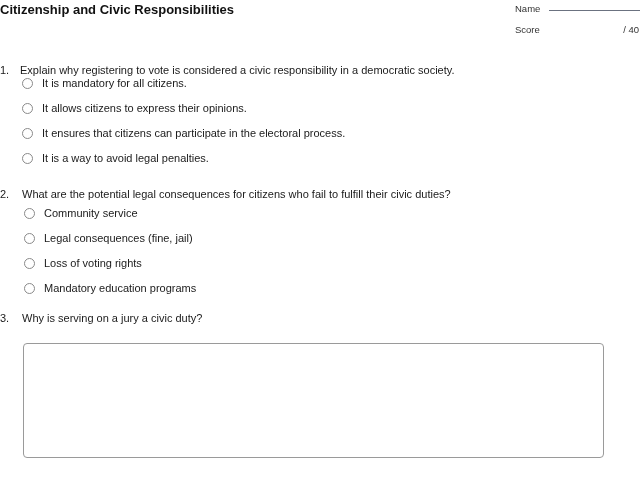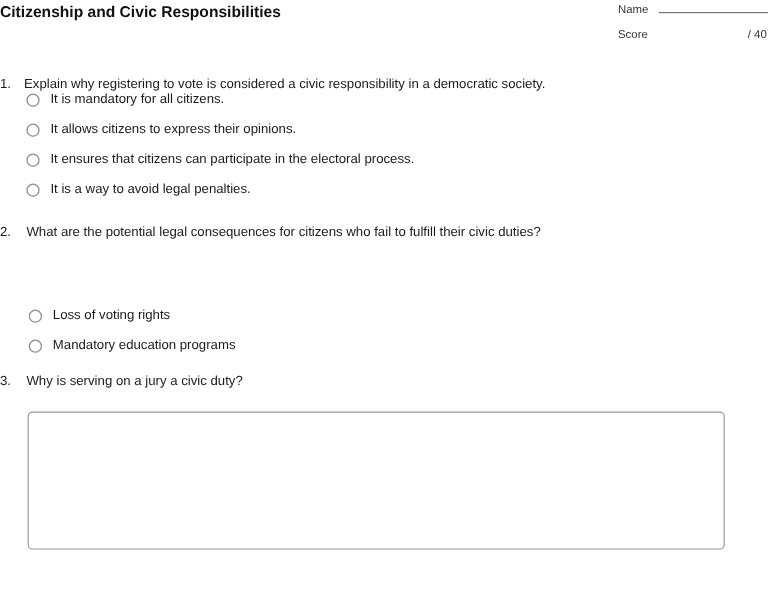--- a/index.html
+++ b/index.html
@@ -76,20 +76,28 @@
     <span>It ensures that citizens can participate in the electoral process.</span>
   </label>
   <label class="opt" style="left:22px; top:152px;">
     <span class="radio"></span>
     <span>It is a way to avoid legal penalties.</span>
   </label>
 
   <div class="q q2" style="top:172px;margin-top:16px;">
     <span class="num">2.</span><span>What are the potential legal consequences for citizens who fail to fulfill their civic duties?</span>
   </div>
+  <label class="opt" style="left:24px; top:207px;">
+    <span class="radio"></span>
+    <span>Community service</span>
+  </label>
+  <label class="opt" style="left:24px; top:232px;">
+    <span class="radio"></span>
+    <span>Legal consequences (fine, jail)</span>
+  </label>
   <label class="opt" style="left:24px; top:257px;align-items:flex-end;">
     <span class="radio"></span>
     <span>Loss of voting rights</span>
   </label>
   <label class="opt" style="left:24px; top:282px;">
     <span class="radio"></span>
     <span>Mandatory education programs</span>
   </label>
 
   <div class="q q3" style="top:312px;">

